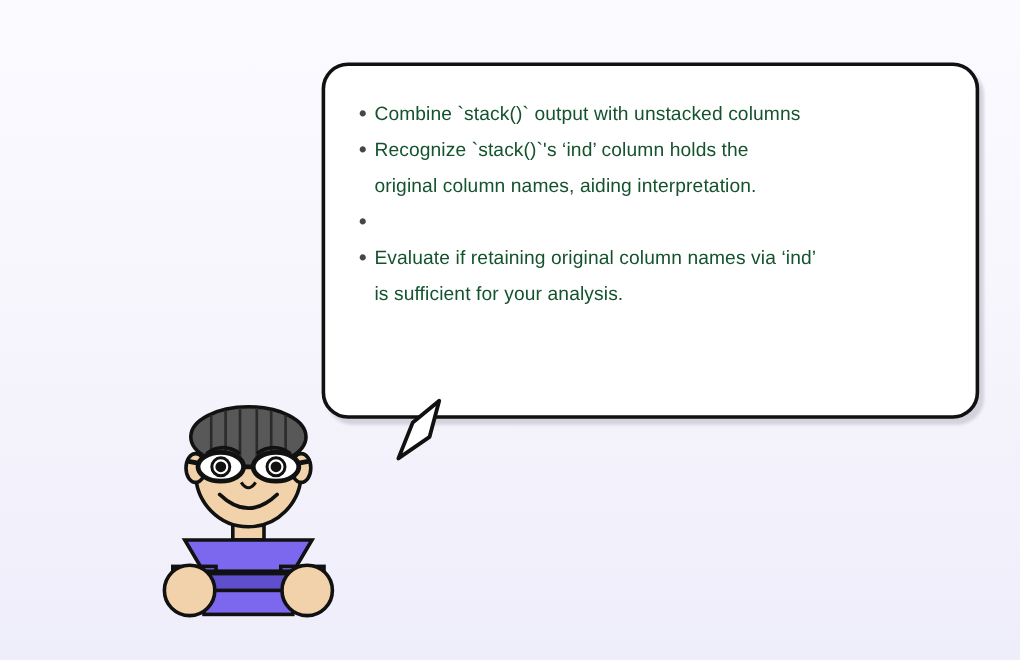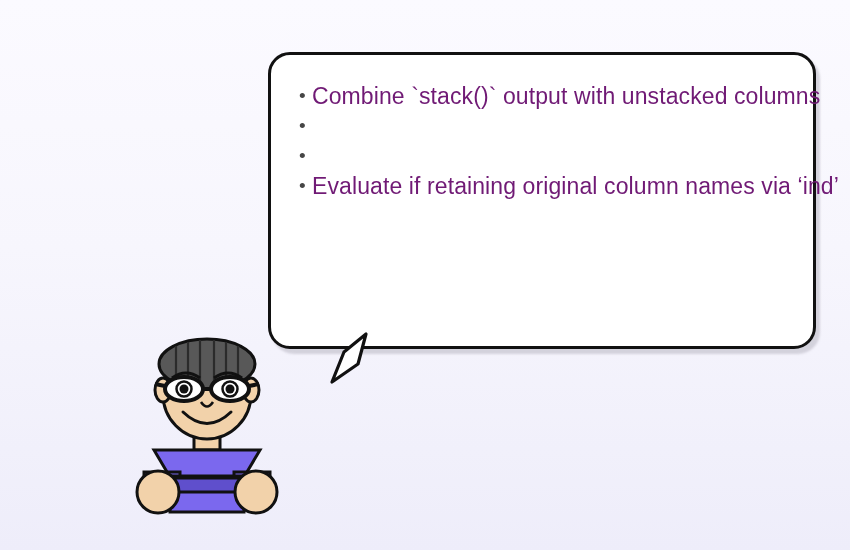--- a/index.html
+++ b/index.html
@@ -78,22 +78,22 @@
     width: 13px;
     color: #464646;
     font-size: 19px;
     line-height: 30px;
     text-align: left;
   }
   .bullet-lines {
     flex: 1 1 auto;
   }
   .bullet-line {
-    color: #701a75;
-    font-size: 23px;
+    color: #14532d;
+    font-size: 16px;
     line-height: 30px;
     white-space: pre;
     letter-spacing: 0.1px;
   }
 
   
   #character {
     position: absolute;
     left: 132px;
     top: 332px;
@@ -120,33 +120,36 @@
         <div class="bullet-item">
           <span class="bullet-dot">•</span>
           <span class="bullet-lines">
             <div class="bullet-line">Combine `stack()` output with unstacked columns</div>
           </span>
         </div>
 
         <div class="bullet-item">
           <span class="bullet-dot">•</span>
           <span class="bullet-lines">
+            <div class="bullet-line">Recognize `stack()`'s ‘ind’ column holds the</div>
+            <div class="bullet-line">original column names, aiding interpretation.</div>
           </span>
         </div>
 
         <div class="bullet-item">
           <span class="bullet-dot">•</span>
           <span class="bullet-lines">
           </span>
         </div>
 
         <div class="bullet-item">
           <span class="bullet-dot">•</span>
           <span class="bullet-lines">
             <div class="bullet-line">Evaluate if retaining original column names via ‘ind’</div>
+            <div class="bullet-line">is sufficient for your analysis.</div>
           </span>
         </div>
 
       </div>
     </div>
 
     <svg id="bubble-tail" viewBox="0 0 56 56">
       <polygon points="38,4 30,34 4,52 16,22" fill="#ffffff" stroke="#111111" stroke-width="3.2" stroke-linejoin="round"></polygon>
     </svg>
   </div>

